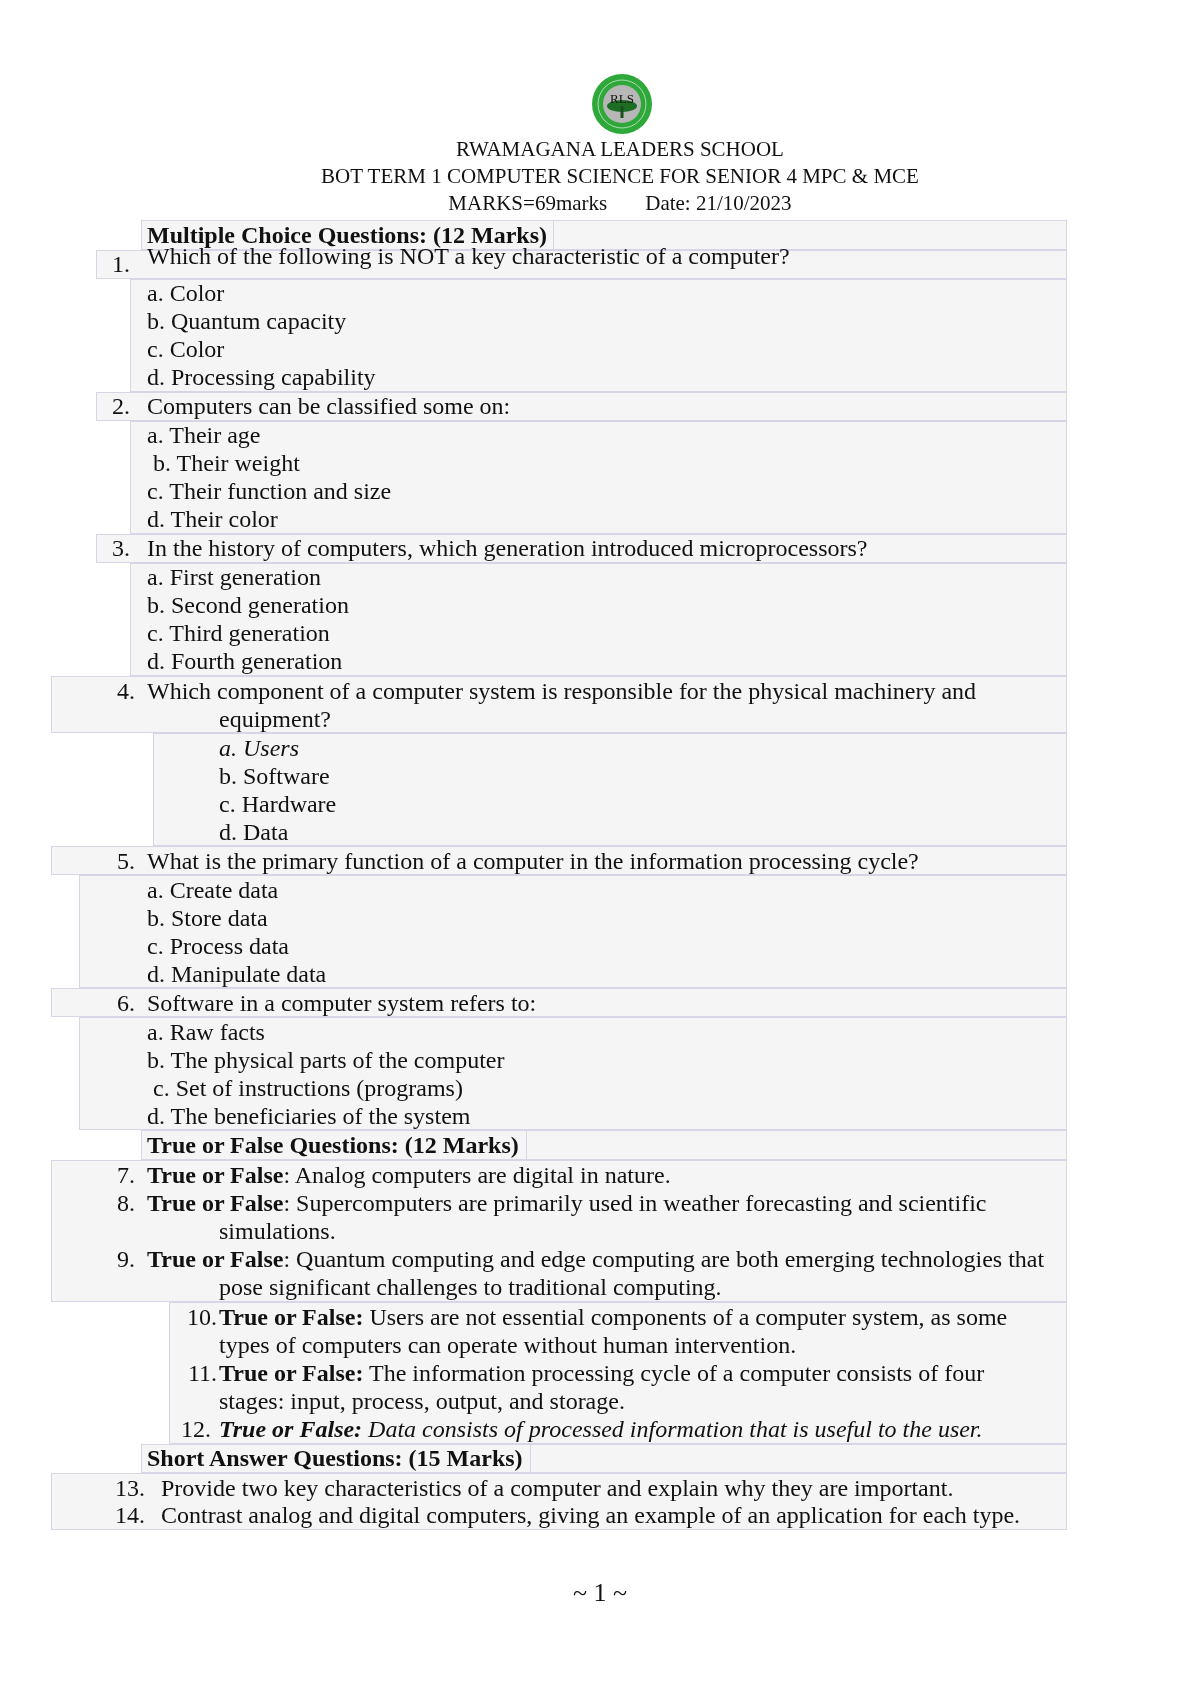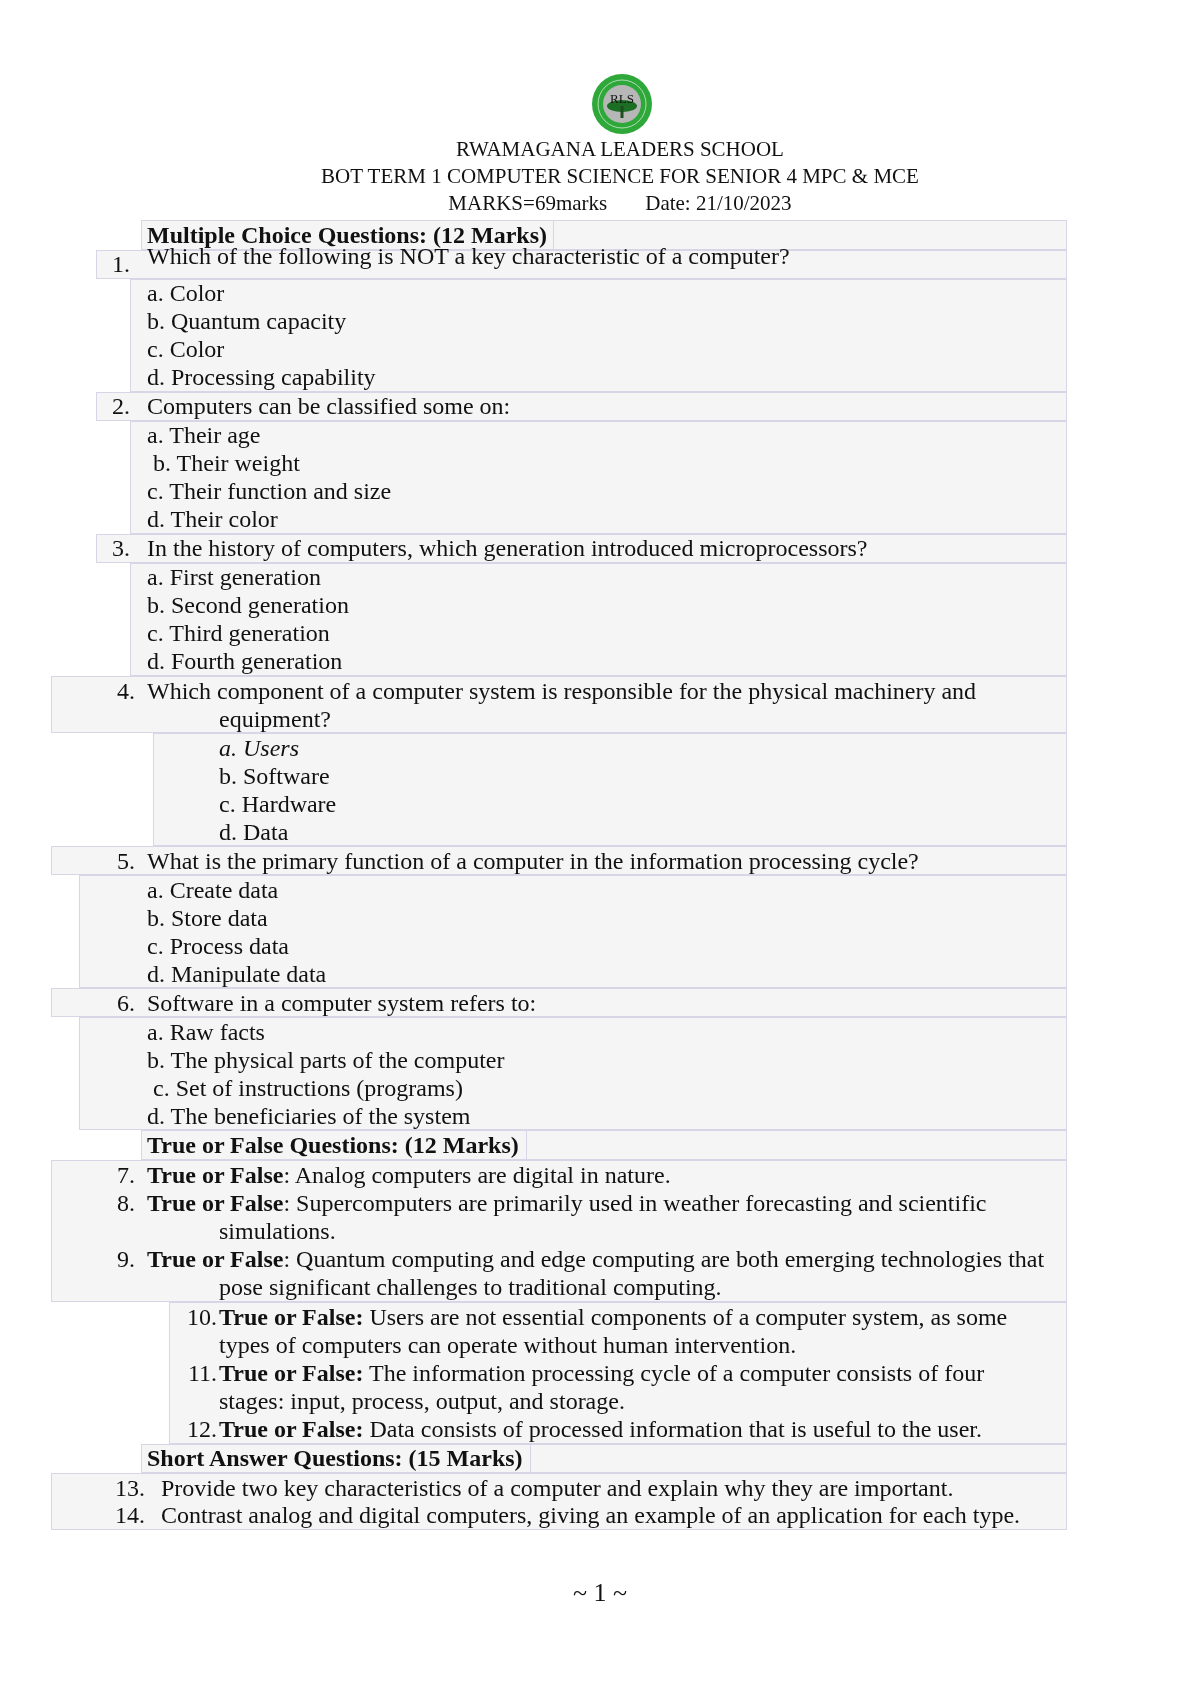--- a/index.html
+++ b/index.html
@@ -114,22 +114,22 @@
 
 <div class="blk" style="left:169px;top:1302px;width:898px;height:142px;"></div>
 <div class="row" style="left:175px;top:1303px;width:42px;text-align:right;">10.</div>
 <div class="row" style="left:219px;top:1303px;"><span class="b">True or False:</span><span style="white-space:pre"> Users are not essential components of a computer system, as some</span></div>
 <div class="row" style="left:219px;top:1331px;">types of computers can operate without human intervention.</div>
 
 <div class="row" style="left:175px;top:1359px;width:42px;text-align:right;">11.</div>
 <div class="row" style="left:219px;top:1359px;"><span class="b">True or False:</span><span style="white-space:pre"> The information processing cycle of a computer consists of four</span></div>
 <div class="row" style="left:219px;top:1387px;">stages: input, process, output, and storage.</div>
 
-<div class="row" style="left:175px;top:1415px;width:42px;text-align:right;">12.</div>
-<div class="row" style="left:219px;top:1415px;"><span class="b">True or False:</span><span style="white-space:pre"> Data consists of processed information that is useful to the user.</span></div>
+<div class="row" style="left:175px;top:1415px;width:42px;text-align:center;">12.</div>
+<div class="row" style="left:219px;top:1415px;font-style:italic;"><span class="b">True or False:</span><span style="white-space:pre"> Data consists of processed information that is useful to the user.</span></div>
 
 <div class="blk" style="left:141px;top:1444px;width:926px;height:29px;"></div>
 <div class="blk" style="left:141px;top:1444px;width:390px;height:29px;"></div>
 <div class="row secTitle" style="left:147px;top:1444px;">Short Answer Questions: (15 Marks)</div>
 
 <div class="blk" style="left:51px;top:1473px;width:1016px;height:57px;"></div>
 <div class="row" style="left:100px;top:1474px;width:45px;text-align:right;">13.</div>
 <div class="row" style="left:161px;top:1474px;">Provide two key characteristics of a computer and explain why they are important.</div>
 <div class="row" style="left:100px;top:1501px;width:45px;text-align:right;">14.</div>
 <div class="row" style="left:161px;top:1501px;">Contrast analog and digital computers, giving an example of an application for each type.</div>

